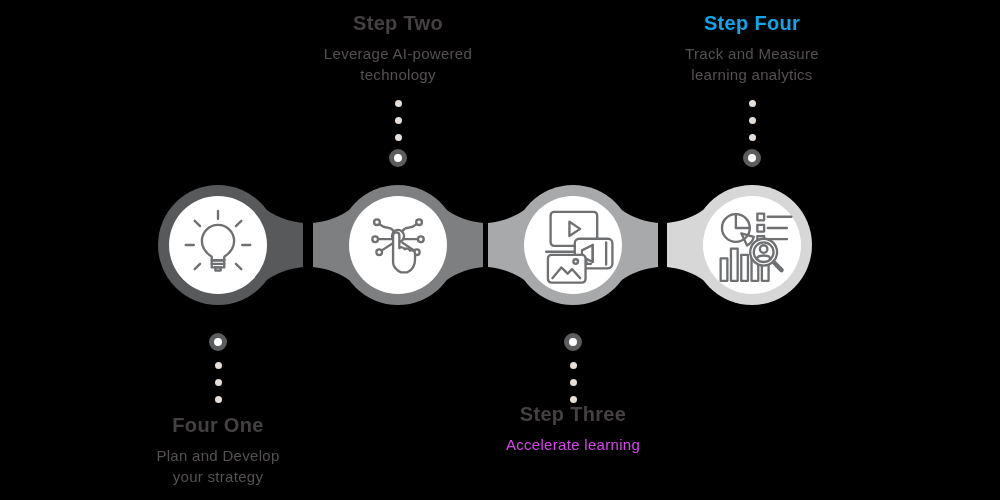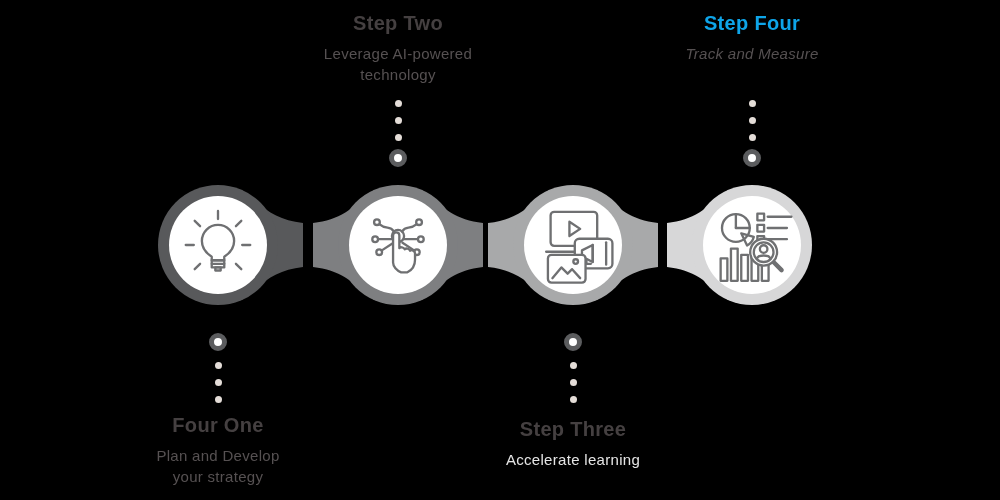--- a/index.html
+++ b/index.html
@@ -165,27 +165,28 @@
   </div>
 
   <div class="label" style="left:278px;top:12px">
     <div class="title" style="color: rgb(69, 64, 65);">Step Two</div>
     <div class="desc" style="color: rgb(86, 81, 82);">
       <span>Leverage AI-powered</span><br>
       <span>technology</span>
     </div>
   </div>
 
-  <div class="label" style="left:453px;top:418px">
+  <div class="label" style="left:453px;top:403px">
     <div class="title" style="color: rgb(69, 64, 65);">Step Three</div>
-    <div class="desc" style="color: #e5e5e5;">
+    <div class="desc" style="color: #d946ef;">
       <span>Accelerate learning</span><br>
     </div>
   </div>
 
   <div class="label" style="left:632px;top:12px">
     <div class="title" style="color: #0ea5e9;">Step Four</div>
-    <div class="desc" style="color: rgb(86, 81, 82); font-style: italic;">
+    <div class="desc" style="color: rgb(86, 81, 82);">
       <span>Track and Measure</span><br>
+      <span>learning analytics</span>
     </div>
   </div>
 
 </div>
 
 </body></html>

